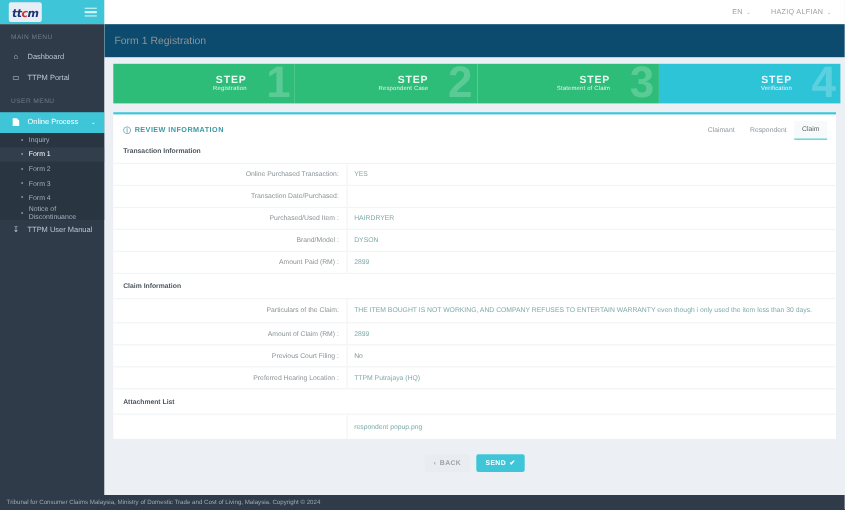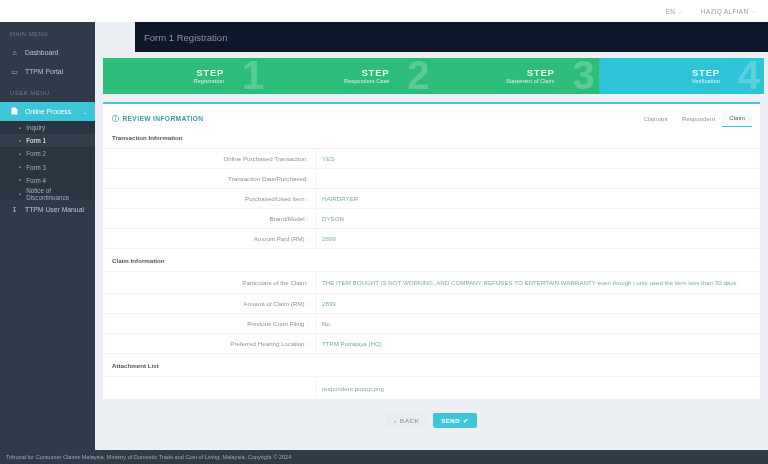--- a/index.html
+++ b/index.html
@@ -67,22 +67,22 @@
   }
   .sub-item .dot { font-size: 6px; color: #8fa0ab; line-height: 1; }
   .sub-item.active { background: #323e4c; color: #ffffff; }
 
   
   .content {
     position: absolute; top: 22px; left: 95px; width: 673px; height: 442px;
     background: #ecf0f5;
   }
   .page-head {
-    height: 30px; background: #0f172a;
-    display: flex; align-items: center; padding-left: 9px; margin-left: 40px;
+    height: 30px; background: #0c4a6e;
+    display: flex; align-items: center; padding-left: 9px;
   }
   .page-title { font-size: 9.5px; color: #8d9499; font-weight: normal; }
 
   
   .steps { display: flex; height: 36px; margin: 6px 4px 0 8px; }
   .step {
     flex: 1; position: relative; overflow: hidden;
     display: flex; flex-direction: column; align-items: flex-end;
     justify-content: center; padding-right: 44px; color: #fff;
   }
@@ -153,20 +153,30 @@
     background: #2f3b49; display: flex; align-items: center; padding-left: 6px;
   }
   .footer-txt { font-size: 5.6px; color: #9aa8b4; }
 </style>
 </head>
 <body>
 
 <div id="app">
 
   <div class="topbar">
+    <div class="logo-area">
+      <span class="logo">
+        <span class="logo-txt"><span>tt</span><span class="accent">c</span><span>m</span></span>
+      </span>
+      <span class="hamburger">
+        <span></span>
+          <span></span>
+          <span></span>
+      </span>
+    </div>
     <div class="topbar-right">
       <span class="top-link">
         <span>EN</span>
         <span class="caret">⌄</span>
       </span>
       <span class="top-link">
         <span>HAZIQ ALFIAN</span>
         <span class="caret">⌄</span>
       </span>
     </div>

